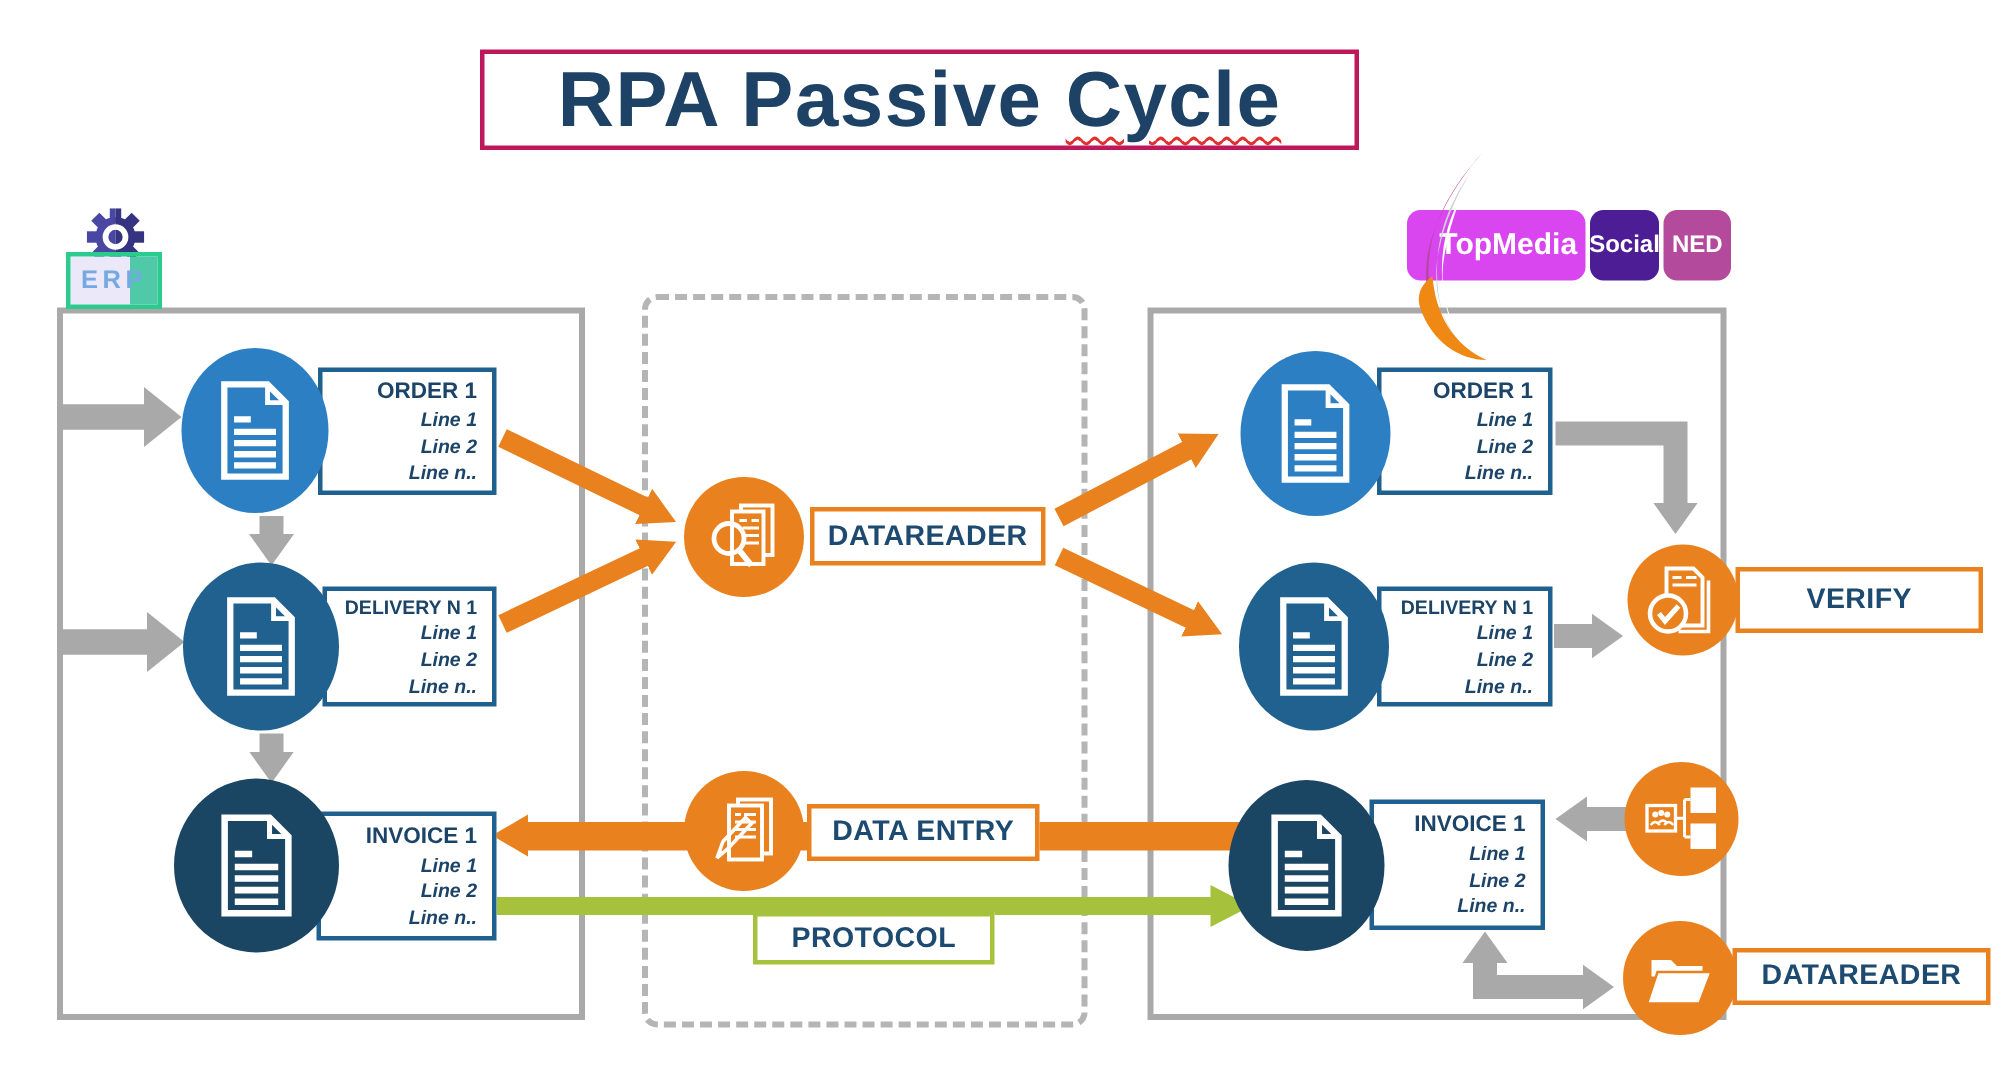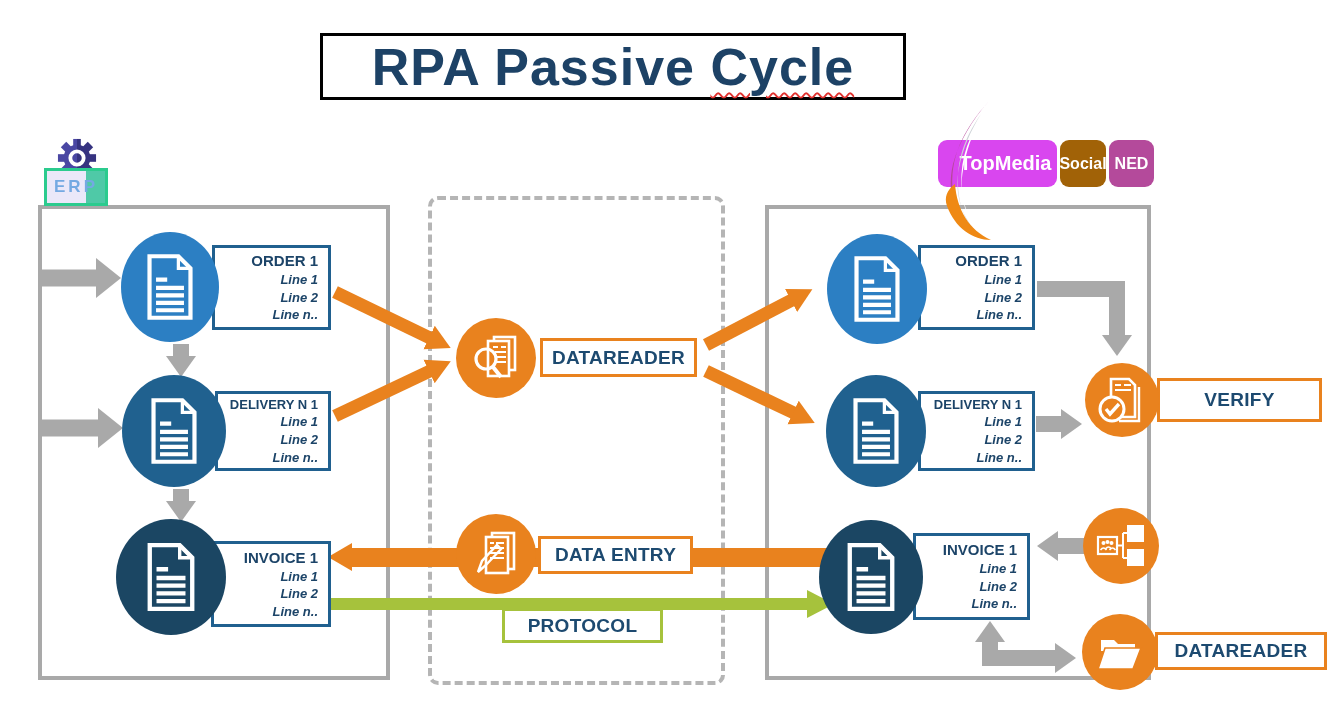--- a/index.html
+++ b/index.html
@@ -1,21 +1,21 @@
 <!DOCTYPE html>
 <html><head>
 <meta charset="utf-8">
 <style>
   * { margin:0; padding:0; box-sizing:border-box; }
   html,body { background:#ffffff; font-family:"Liberation Sans", sans-serif; }
   #canvas { position:relative; width:1341px; height:721px; background:#fff; overflow:hidden; }
 
   
   .title-box { position:absolute; left:320px; top:33px; width:586px; height:67px;
-    border:3px solid #000000; display:flex; align-items:center; justify-content:center; z-index:5; }
+    border:3px solid #be185d; display:flex; align-items:center; justify-content:center; z-index:5; }
   .title-text { font-size:52px; font-weight:bold; color:#1D4266; letter-spacing:1px; white-space:nowrap; }
   .title-text .squiggle { text-decoration:underline; text-decoration-style:wavy;
     text-decoration-color:#E0312E; text-decoration-thickness:2px; text-underline-offset:7px; }
 
   
   .sys-frame { position:absolute; border:4px solid #A9A9A9; background:transparent; z-index:1; }
   #erp-frame { left:38px; top:205px; width:352px; height:475px; }
   #target-frame { left:765px; top:205px; width:386px; height:475px; }
   #rpa-frame { left:428px; top:196px; width:297px; height:489px; border:4px dashed #B5B5B5; border-radius:10px; }
 
@@ -97,21 +97,21 @@
       </g>
       <circle cx="23" cy="21" r="7" fill="none" stroke="#FFFFFF" stroke-width="4"></circle>
     </svg>
     <div class="erp-box">
       <span class="erp-label">ERP</span>
     </div>
   </div>
 
   <div id="tm-logo">
     <div id="tm-seg-0" class="tm-seg" style="background:#d946ef;">TopMedia</div>
-    <div id="tm-seg-1" class="tm-seg" style="background:#a16207;text-align:right;">Social</div>
+    <div id="tm-seg-1" class="tm-seg" style="background:#4c1d95;text-align:right;">Social</div>
     <div id="tm-seg-2" class="tm-seg" style="background:#B44A9B;">NED</div>
     <svg style="position:absolute;left:0;top:0;" width="90" height="148" viewBox="0 0 90 148">
       <path d="M64,3 C38,32 24,60 28,95 C30,114 38,128 52,140 C34,124 20,100 28,66 C34,44 47,22 64,3 Z" fill="#B5489B"></path>
       <path d="M56,16 C38,42 30,66 34,98 C36,112 41,124 50,132 C37,118 29,96 34,70 C38,50 46,32 56,16 Z" fill="#CDD2D6"></path>
       <path d="M55,22 C40,46 34,68 37,96 C39,110 43,120 50,128 C40,114 34,94 38,72 C41,54 47,36 55,22 Z" fill="#FFFFFF"></path>
       <path d="M30,86 C32,112 44,132 66,142 C48,142 30,130 22,108 C19,99 22,92 30,86 Z" fill="#EF8914"></path>
     </svg>
   </div>
 
   <svg id="arrows" viewBox="0 0 1341 721">

